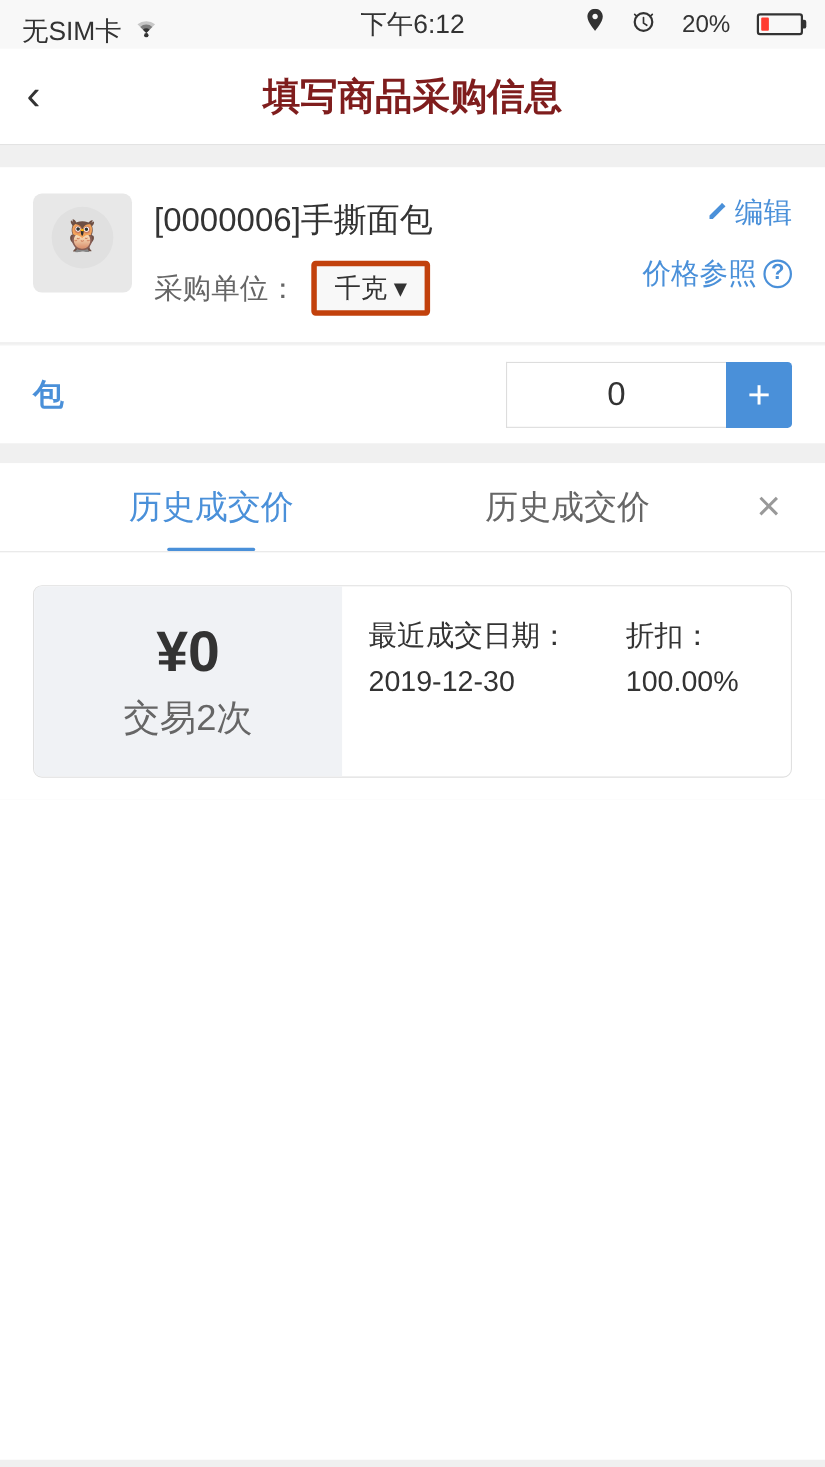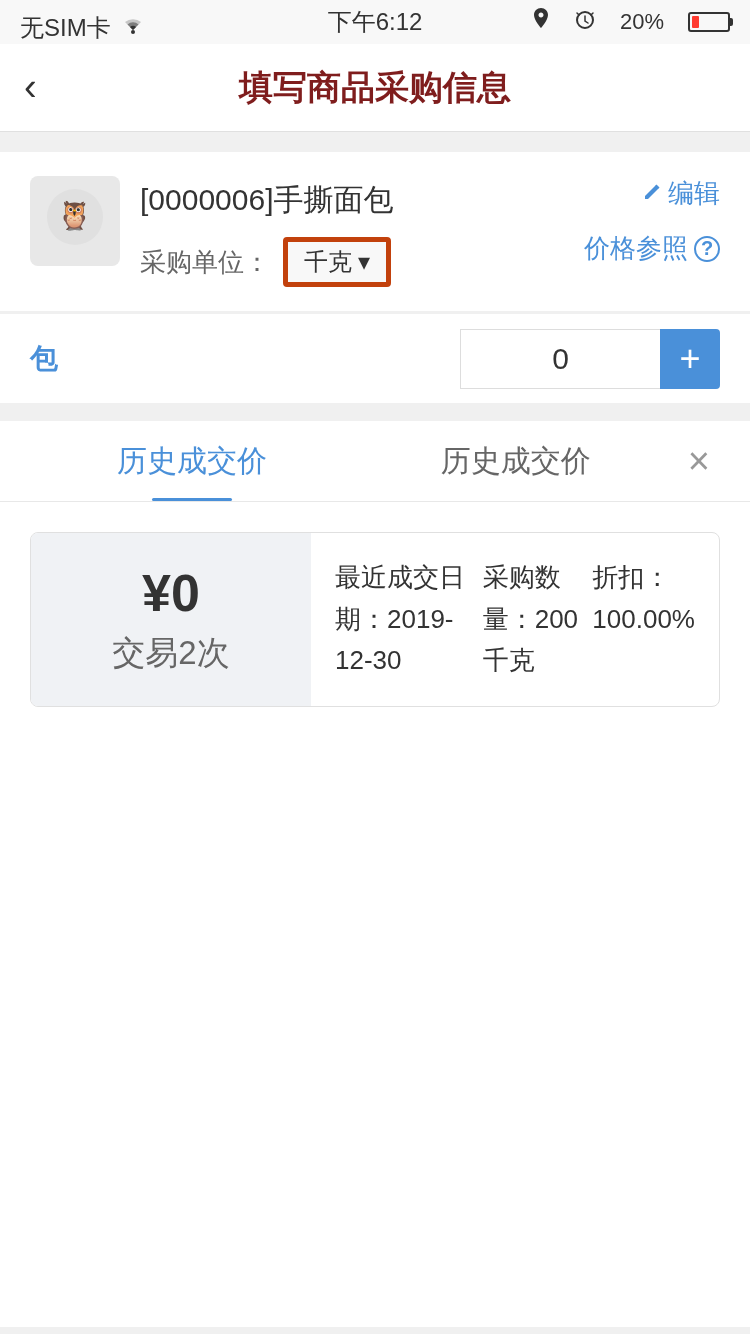--- a/index.html
+++ b/index.html
@@ -434,22 +434,19 @@
       <div class="history-price">
         <span>¥</span><span>0</span>
       </div>
       <div class="history-count">交易2次</div>
     </div>
     <div class="history-right">
       <div class="history-detail">
         <span>最近成交日期：</span><span>2019-12-30</span>
       </div>
       <div class="history-detail">
-        <span>采购数量：</span><span>200千克</span>
-      </div>
-      <div class="history-detail">
         <span>折扣：</span><span>100.00%</span>
       </div>
     </div>
   </div>
 </div>
 
 <div class="main-content"></div>
 
 </body></html>

